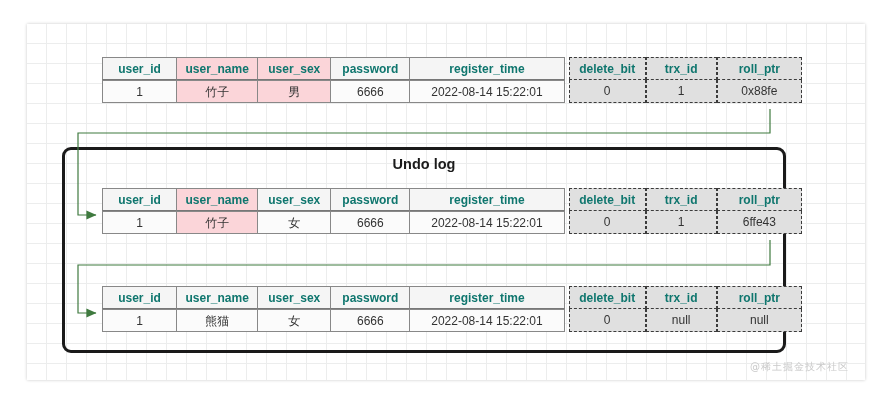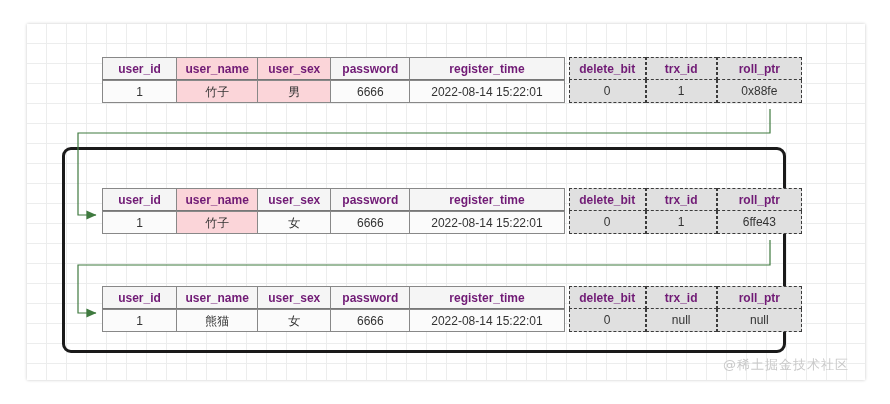--- a/index.html
+++ b/index.html
@@ -44,21 +44,21 @@
     text-align: center;
     vertical-align: middle;
     color: #333333;
     font-size: 12px;
     line-height: 14px;
     white-space: nowrap;
     overflow: hidden;
   }
   .rec-table tr.hdr td {
     font-weight: bold;
-    color: #701a75;
+    color: #0f766e;
   }
   
   td.solid {
     background: #f7f7f7;
     border-right: 1px solid #888888;
     border-bottom: 1px solid #888888;
     border-top: 1px solid #888888;
     border-left: none;
   }
   tr.hdr td.solid { background: #f5f5f5; border-bottom: 1px solid #777777; }
@@ -110,33 +110,34 @@
     left: 0; top: 0;
     width: 838px; height: 356px;
     pointer-events: none;
   }
 
   
   #watermark {
     position: absolute;
     right: 16px;
     bottom: 6px;
-    font-size: 13px;
+    font-size: 10px;
     color: #c9c9c9;
     letter-spacing: 1px;
     font-family: "DejaVu Sans", sans-serif;
     white-space: nowrap;
   }
 </style>
 </head>
 <body>
 
 <div id="canvas">
 
   <div id="undo-box"></div>
+  <div id="undo-title">Undo log</div>
 
   <svg id="arrows" viewBox="0 0 838 356">
     <defs>
       <marker id="ah" markerWidth="9" markerHeight="9" refX="8" refY="4.5" orient="auto">
         <path d="M0,0.8 L8.4,4.5 L0,8.2 z" fill="#3f7a3f"></path>
       </marker>
     </defs>
 
     <path d="M743,85 L743,109 L51,109 L51,191 L69,191" fill="none" stroke="#3f7a3f" stroke-width="1.2" marker-end="url(#ah)"></path>
 

